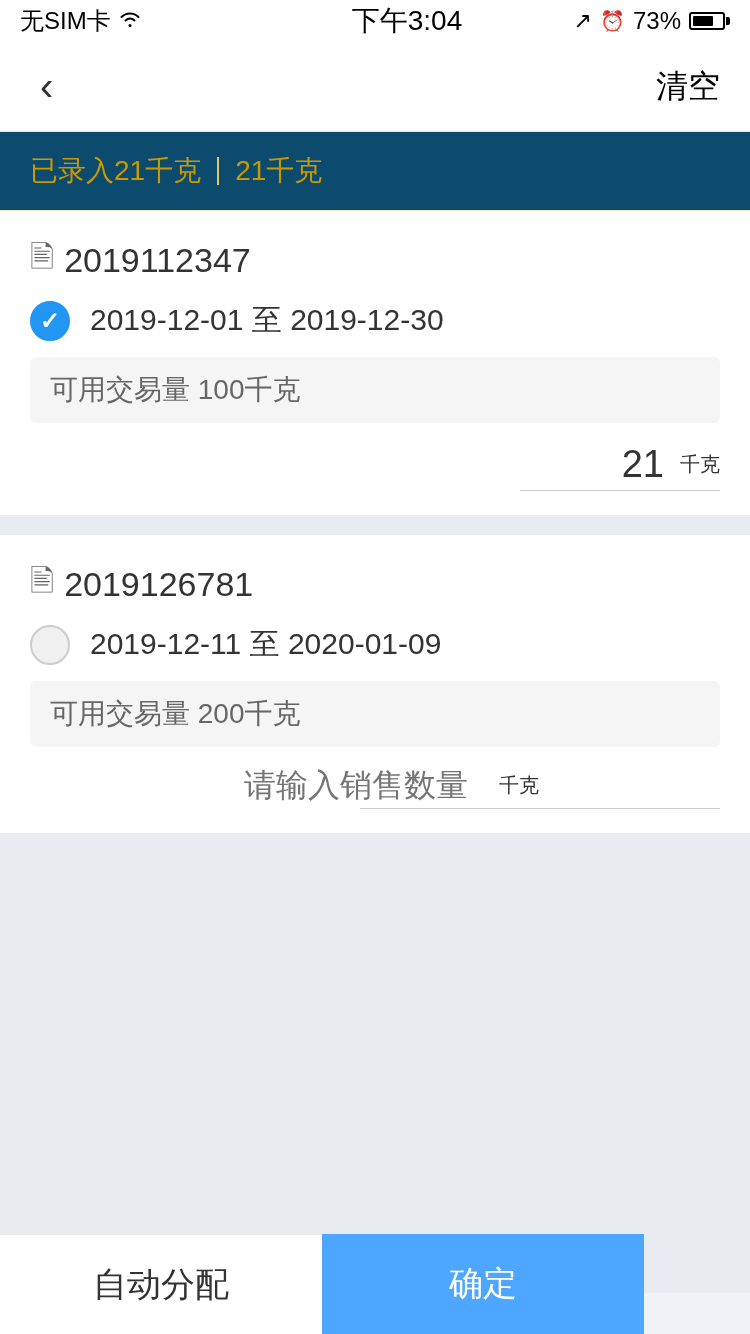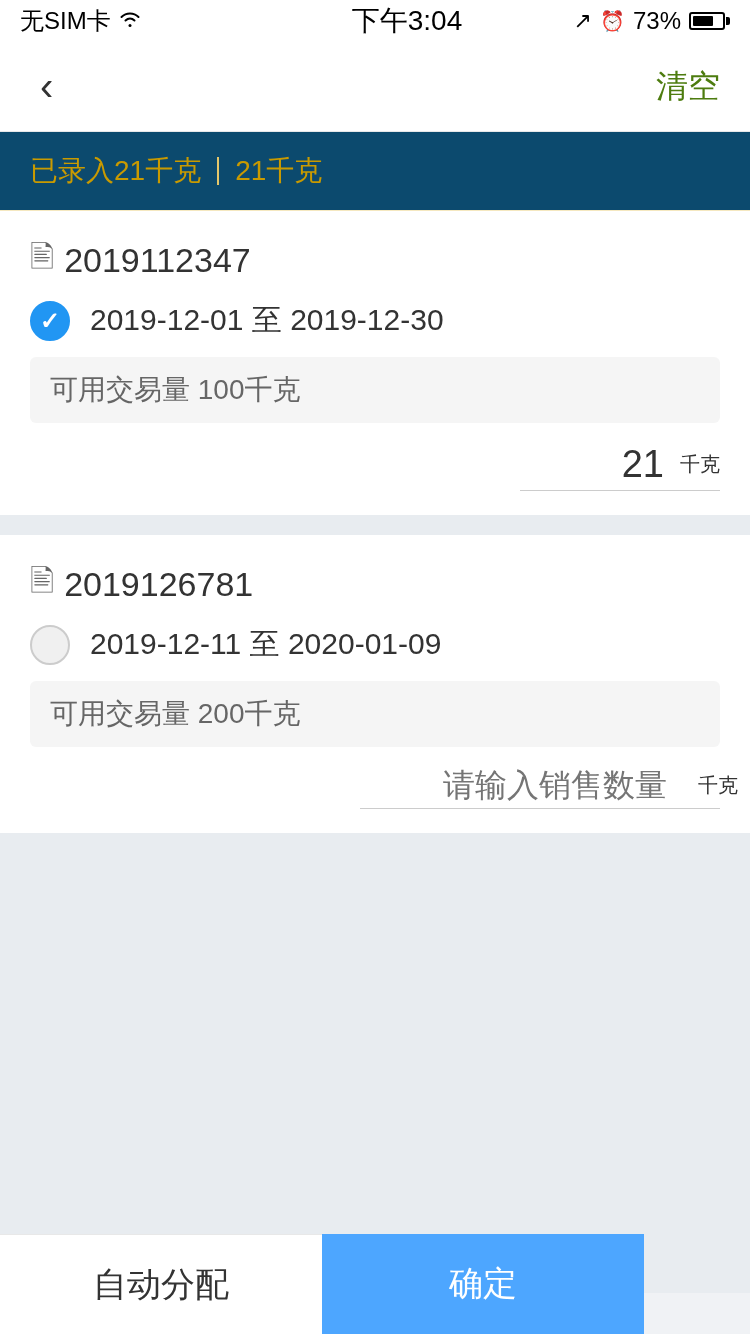--- a/index.html
+++ b/index.html
@@ -90,21 +90,21 @@
       cursor: pointer;
       padding: 10px;
     }
     .nav-title {
       font-size: 36px;
       font-weight: 500;
       color: #333;
     }
     .nav-clear {
       font-size: 32px;
-      color: #4d7c0f;
+      color: #000000;
       cursor: pointer;
     }
 
     
     .info-bar {
       width: 750px;
       background: #0c4a6e;
       padding: 20px 30px;
       display: flex;
       align-items: center;
@@ -215,22 +215,22 @@
     }
     .section-divider {
       height: 20px;
       background: #e8ecf0;
     }
 
     
     .input-row {
       display: flex;
       align-items: center;
-      justify-content: flex-end;
-      padding: 20px 12px 0 30px;
+      justify-content: center;
+      padding: 20px 38px 0 30px;
       gap: 16px;
     }
     .sale-input {
       font-size: 32px;
       color: #bbb;
       text-align: right;
       border: none;
       outline: none;
       background: transparent;
       width: 280px;

